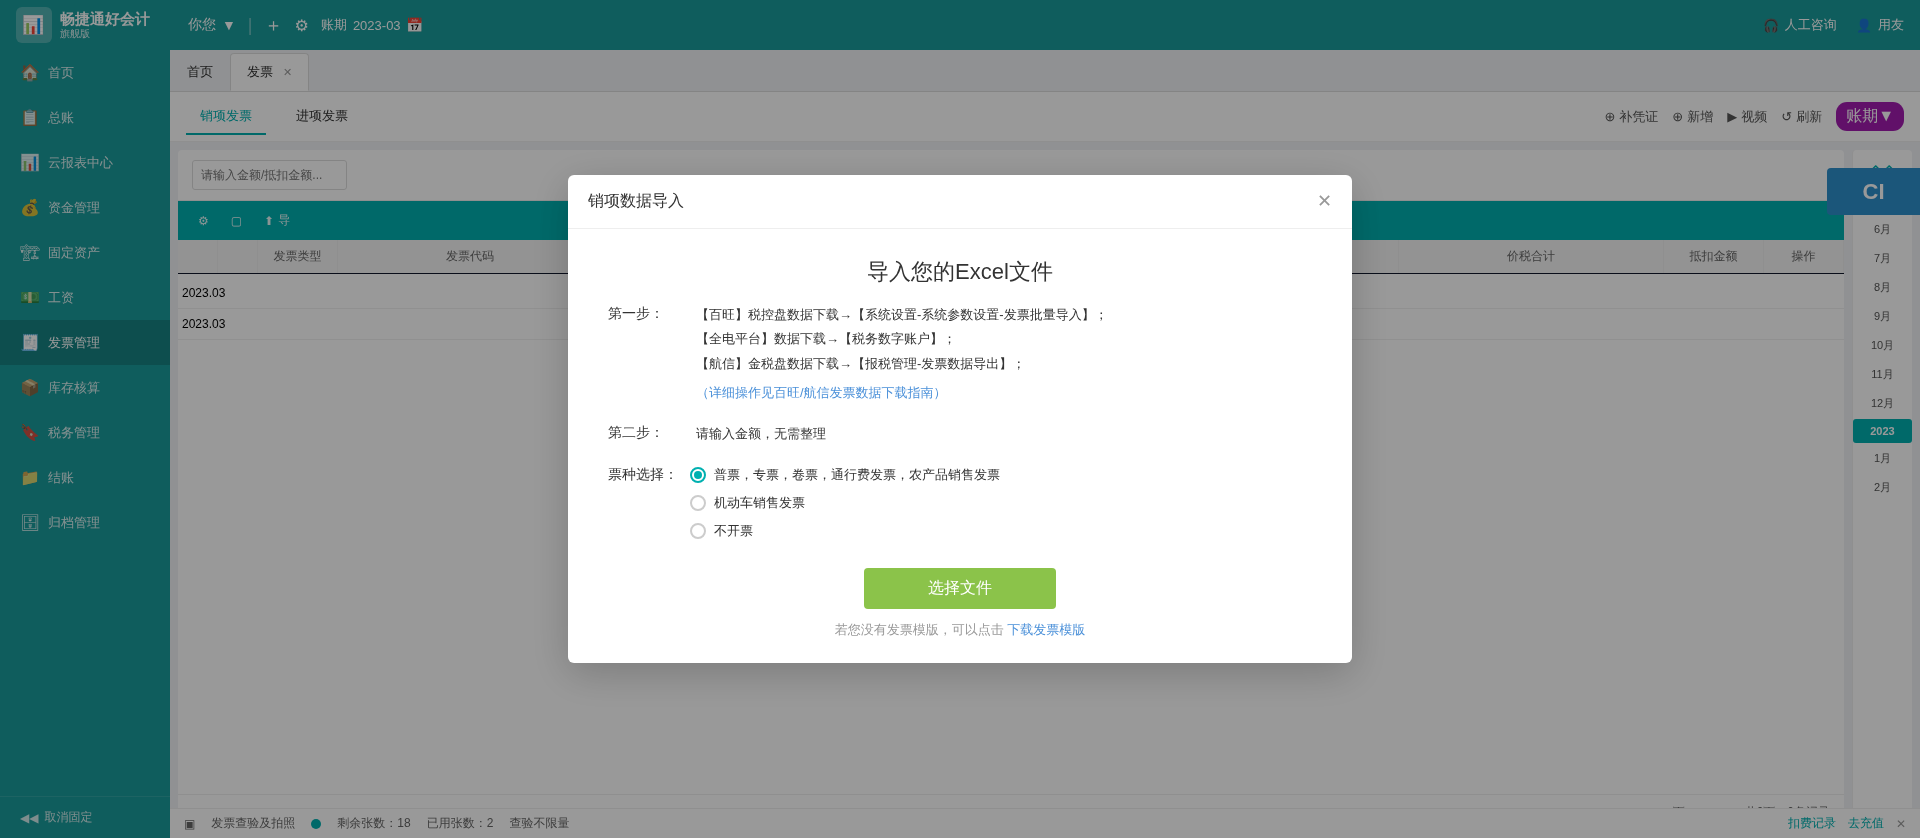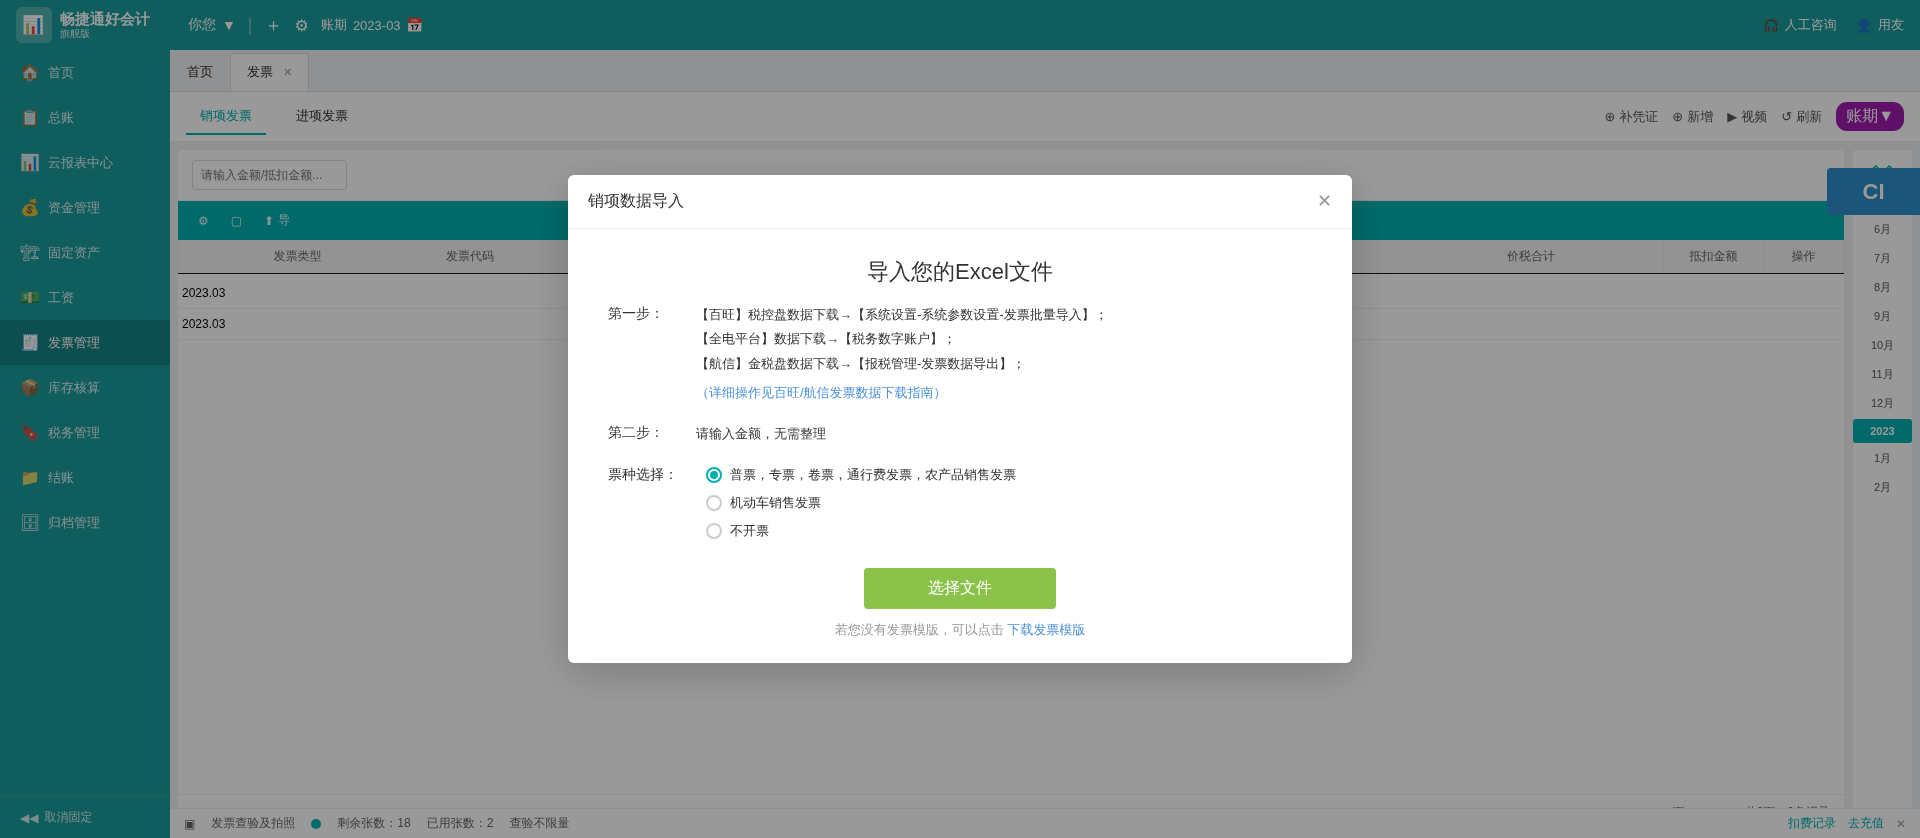--- a/index.html
+++ b/index.html
@@ -632,21 +632,21 @@
           </div>
         </div>
       </div>
 
       <div class="step-row">
         <div class="step-label">第二步：</div>
         <div class="step-content">请输入金额，无需整理</div>
       </div>
 
       <div class="ticket-section">
-        <div style="display:flex;align-items:flex-start;gap:28px;">
+        <div style="display:flex;align-items:flex-start;gap:12px;">
           <div class="ticket-label">票种选择：</div>
           <div class="radio-group">
             <label class="radio-item">
               <div class="radio-circle checked"></div>
               <span>普票，专票，卷票，通行费发票，农产品销售发票</span>
             </label>
             <label class="radio-item">
               <div class="radio-circle"></div>
               <span>机动车销售发票</span>
             </label>

